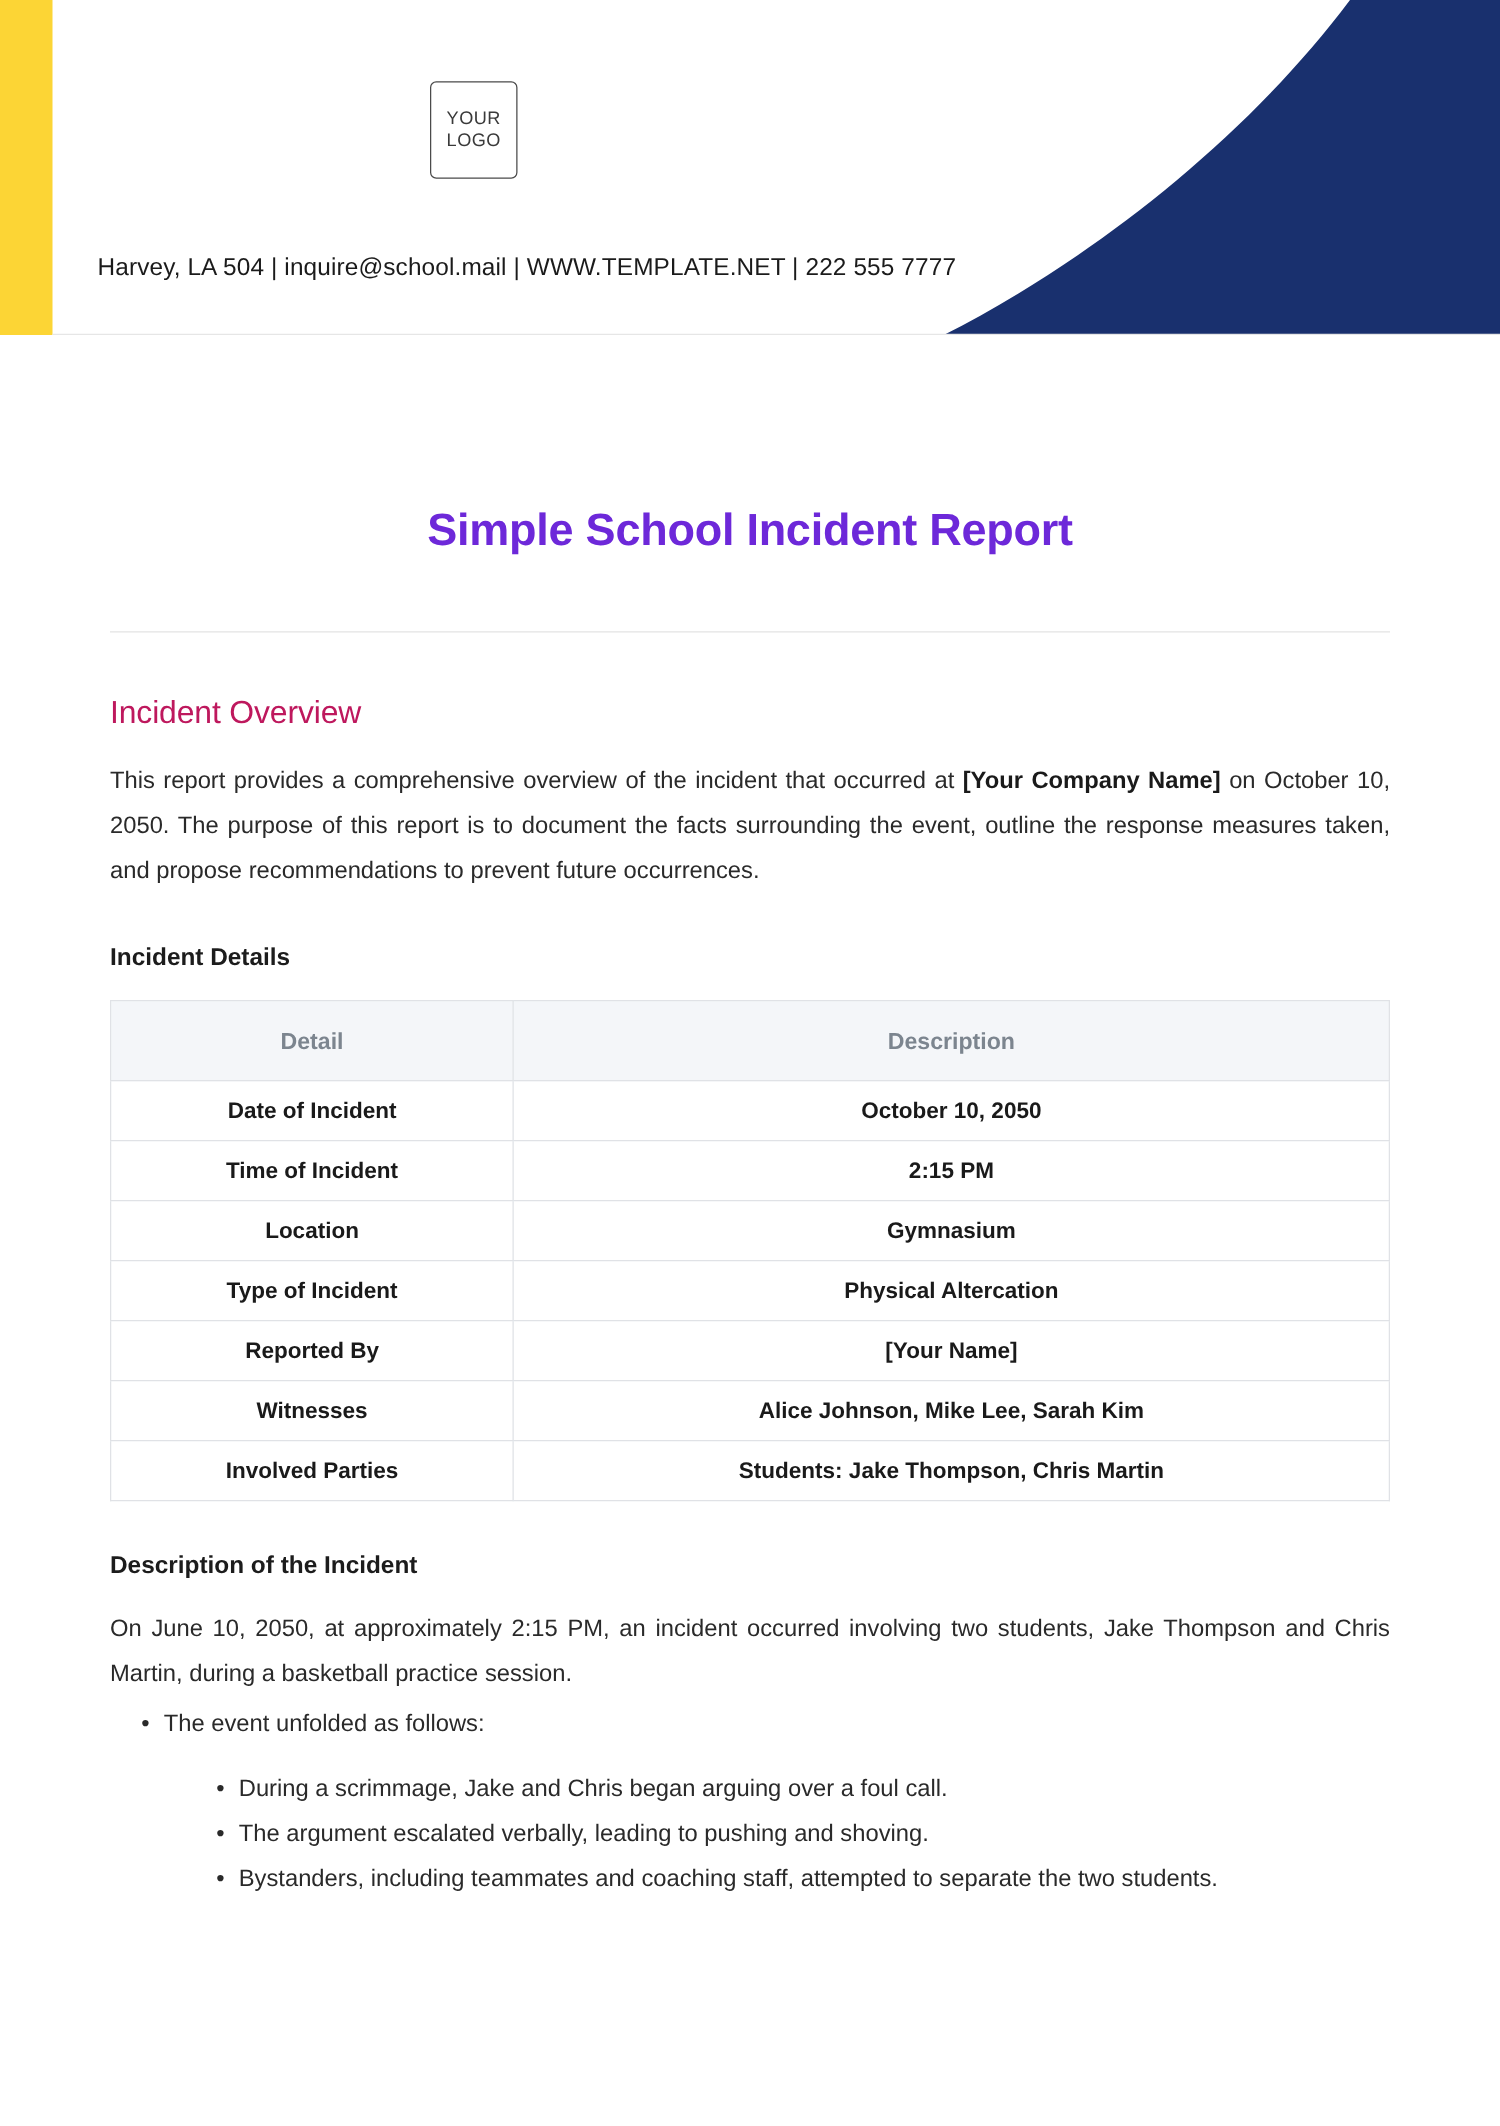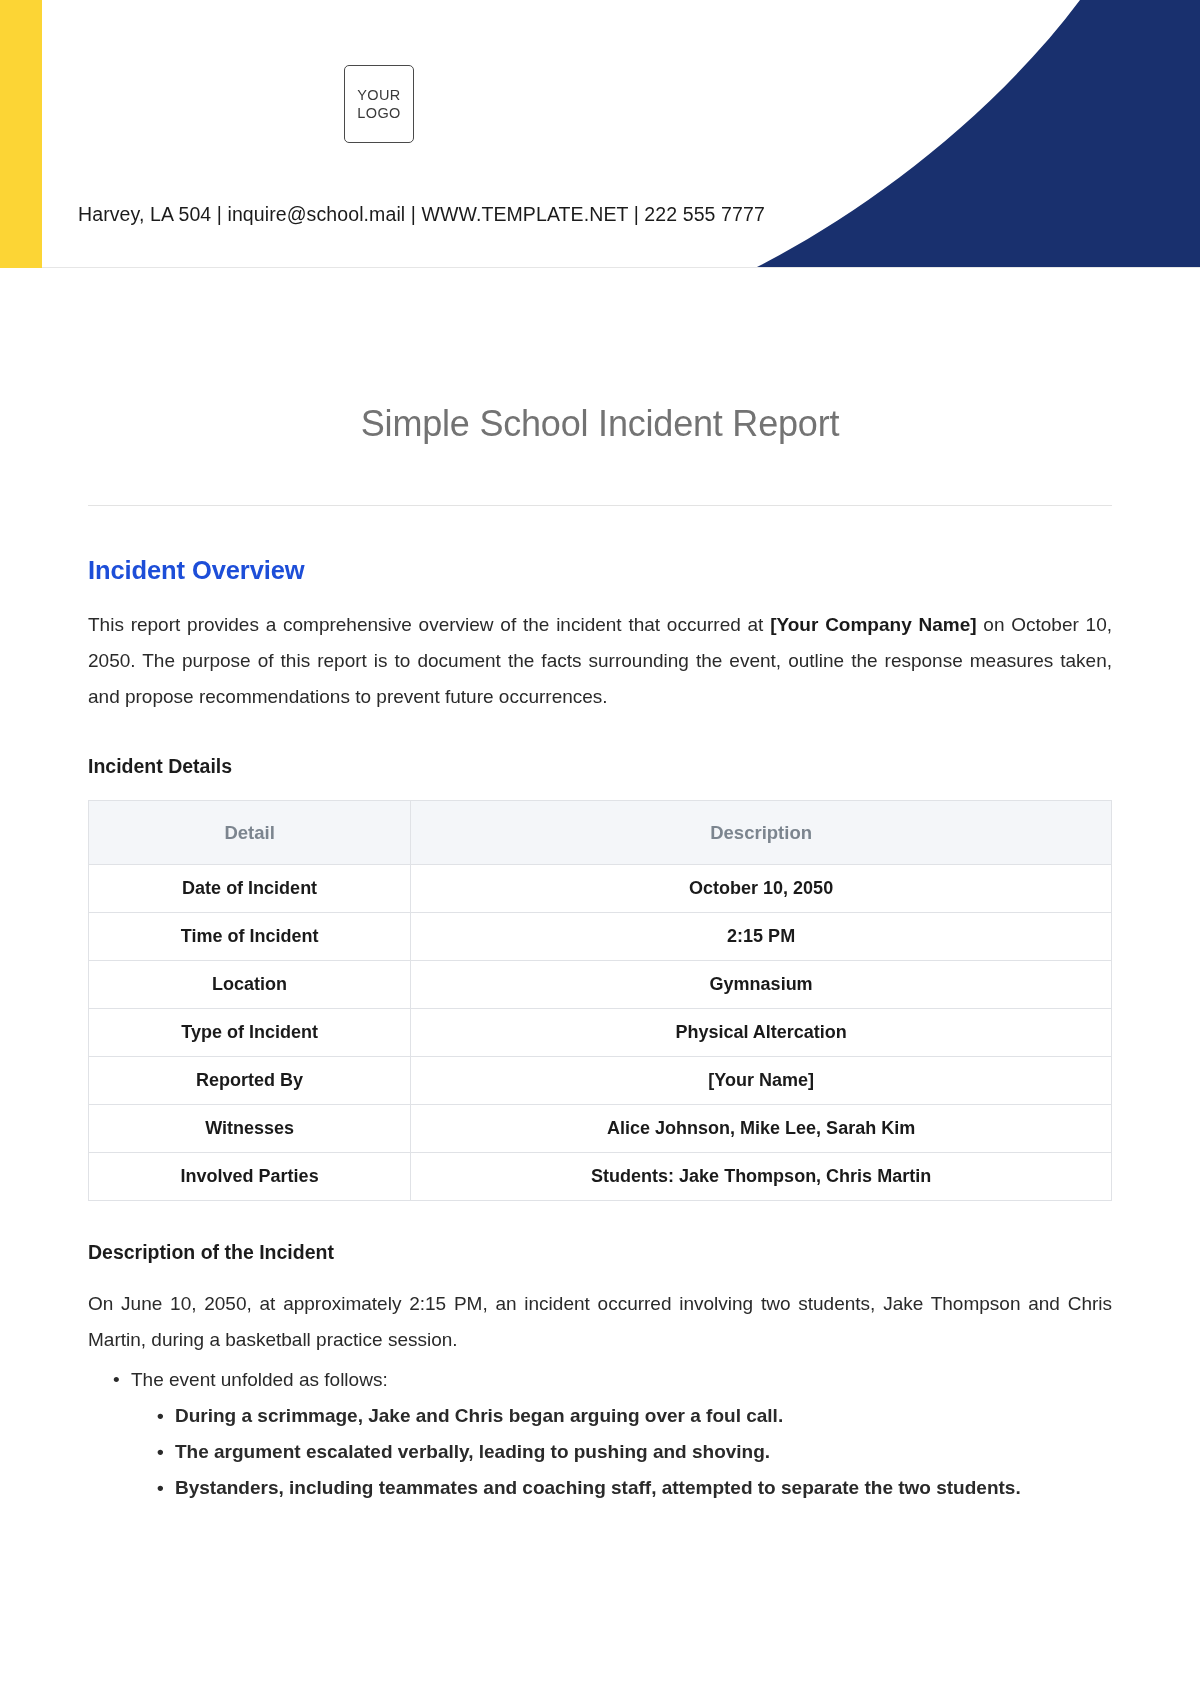--- a/index.html
+++ b/index.html
@@ -89,37 +89,37 @@
 
   
   .body-wrap {
     position: relative;
     padding: 0 88px;
   }
 
   .doc-title {
     text-align: center;
     font-size: 36px;
-    font-weight: normal;
-    color: #737373;
+    font-weight: bold;
+    color: #6d28d9;
     letter-spacing: -0.2px;
     margin-top: 135px;
   }
 
   .title-rule {
     margin-top: 60px;
     height: 1px;
     background: #e3e3e3;
     width: 100%;
   }
 
   h2.section-title {
     font-size: 25.5px;
-    font-weight: bold;
-    color: #1d4ed8;
+    font-weight: normal;
+    color: #be185d;
     margin-top: 50px;
     letter-spacing: -0.1px;
   }
 
   h3.sub-title {
     font-size: 19.5px;
     font-weight: bold;
     color: #1c1c1c;
     margin-top: 40px;
   }
@@ -179,22 +179,21 @@
     content: "•";
     position: absolute;
     left: 0;
     top: 0;
     color: #2a2a2a;
   }
 
   ul.level2 {
     padding-left: 26px;
     list-style: none;
-    margin: 0;
-    font-weight: bold;
+    margin: 16px;
   }
   ul.level2 > li {
     font-size: 19px;
     line-height: 36px;
     color: #2a2a2a;
     position: relative;
     padding-left: 18px;
     text-align: justify;
   }
   ul.level2 > li::before {

